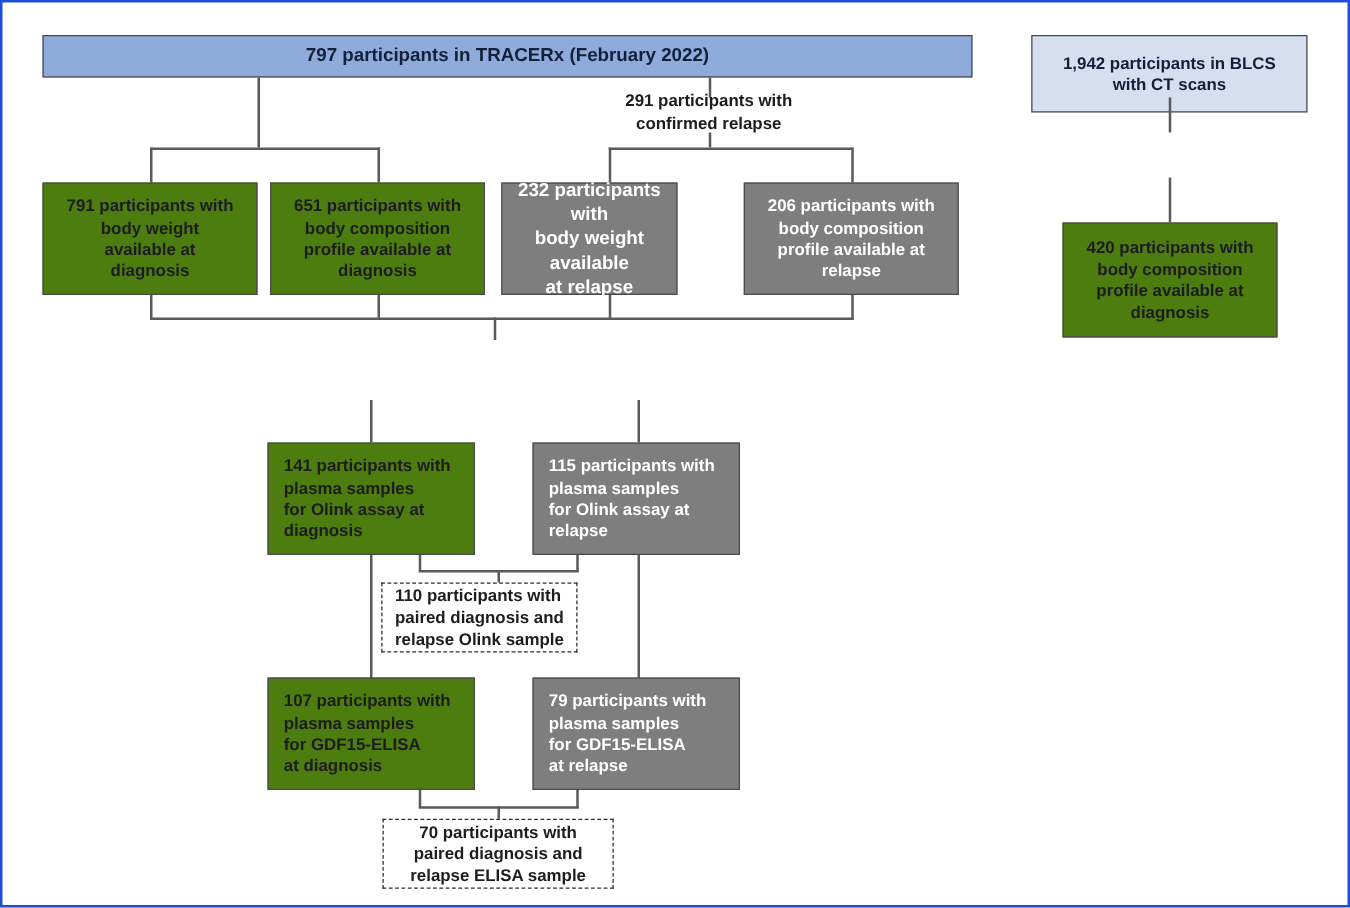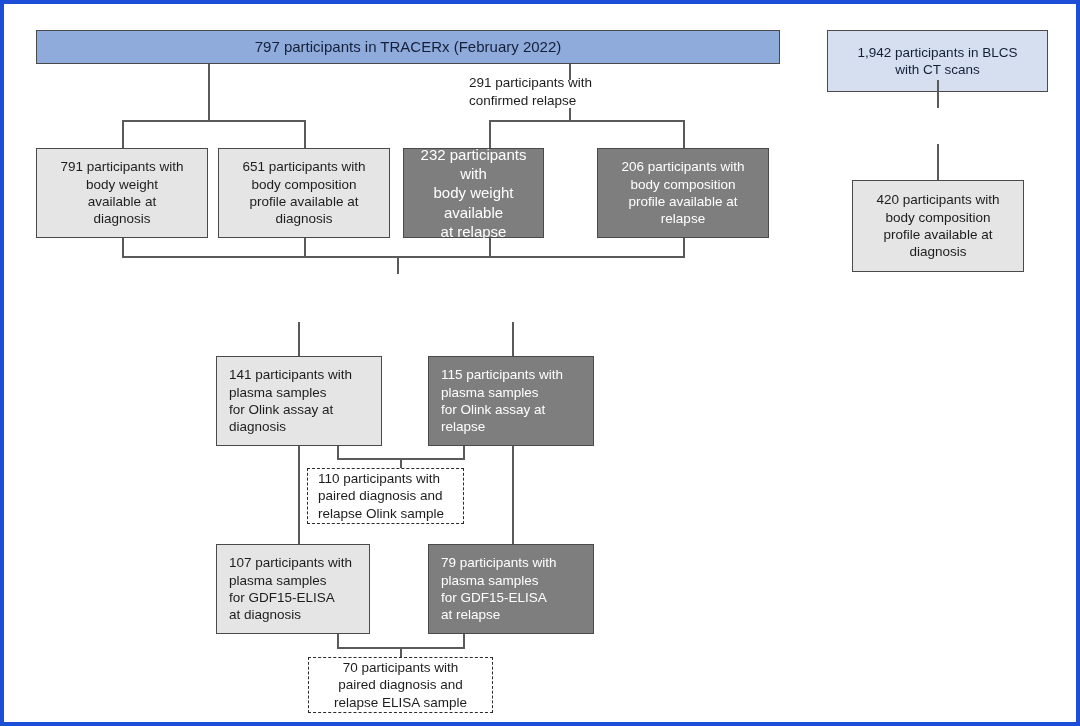--- a/index.html
+++ b/index.html
@@ -7,40 +7,42 @@
     width:1080px;height:726px;
     background:#ffffff;
     font-family:"Liberation Sans", sans-serif;
     color:#1d1d1f;
     overflow:hidden;
   }
   #frame{
     position:relative;
     width:1080px;height:726px;
     box-sizing:border-box;
-    border:4px solid #1d4ed8;
+    border:2px solid #1d4ed8;
     background:#ffffff;
+    font-weight:bold;
   }
   .node{
     position:absolute;
     box-sizing:border-box;
     display:flex;align-items:center;justify-content:center;
     text-align:center;
     line-height:1.28;
     padding:4px 6px;
   }
   .node .txt{display:block;width:100%;}
   .solid{border:1.6px solid #4a4a4a;}
   .dashed{border:1.7px dashed #2b2b2b;background:#ffffff;}
-  .light{background:#e5e5e5;color:#1d1d1f;}
+  .light{background:#4d7c0f;color:#1d1d1f;}
   .dark{background:#7e7e7e;color:#ffffff;}
   .blue{background:#8fabdb;color:#14203a;}
   .paleblue{background:#d6dff0;color:#14203a;}
   .label{
     position:absolute;
+    text-align:center;
     line-height:1.3;
     color:#1d1d1f;
   }
   .ln{position:absolute;background:#5a5a5a;}
   .h{height:1.6px;}
   .v{width:1.6px;}
   .lft{text-align:left;}
   i{font-style:italic;}
 </style>
 </head>
@@ -142,21 +144,21 @@
   <div class="ln v" style="left:396px;top:454px;height:12px;"></div>
 
   <div class="node dashed" style="left:303px;top:464px;width:157px;height:56px;font-size:13.5px;">
     <span class="txt lft" style="padding-left:4px;">
       <span>110 participants with</span><br>
       <span>paired diagnosis and</span><br>
       <span>relapse Olink sample</span>
     </span>
   </div>
 
-  <div class="node solid light" style="left:212px;top:540px;width:154px;height:90px;font-size:13.5px;">
+  <div class="node solid light" style="left:212px;top:540px;width:166px;height:90px;font-size:13.5px;">
     <span class="txt lft" style="padding-left:6px;">
       <span>107 participants with</span><br>
       <span>plasma samples</span><br>
       <span>for GDF15-ELISA</span><br>
       <span>at diagnosis</span>
     </span>
   </div>
 
   <div class="node solid dark" style="left:424px;top:540px;width:166px;height:90px;font-size:13.5px;">
     <span class="txt lft" style="padding-left:6px;">

